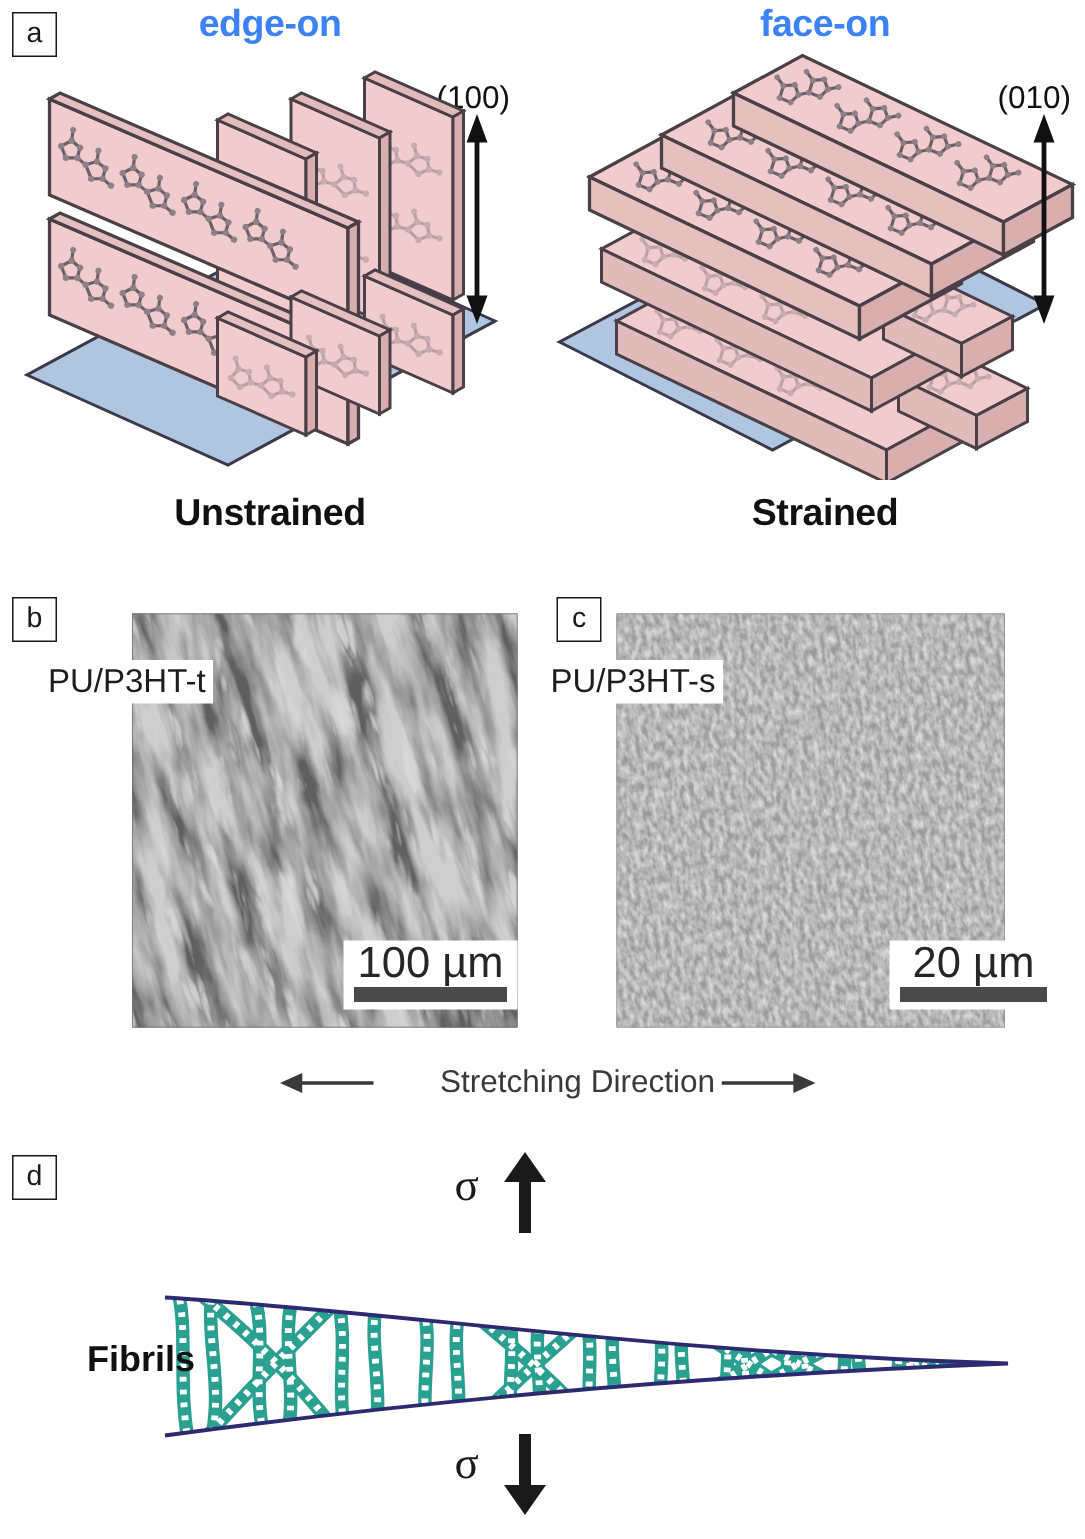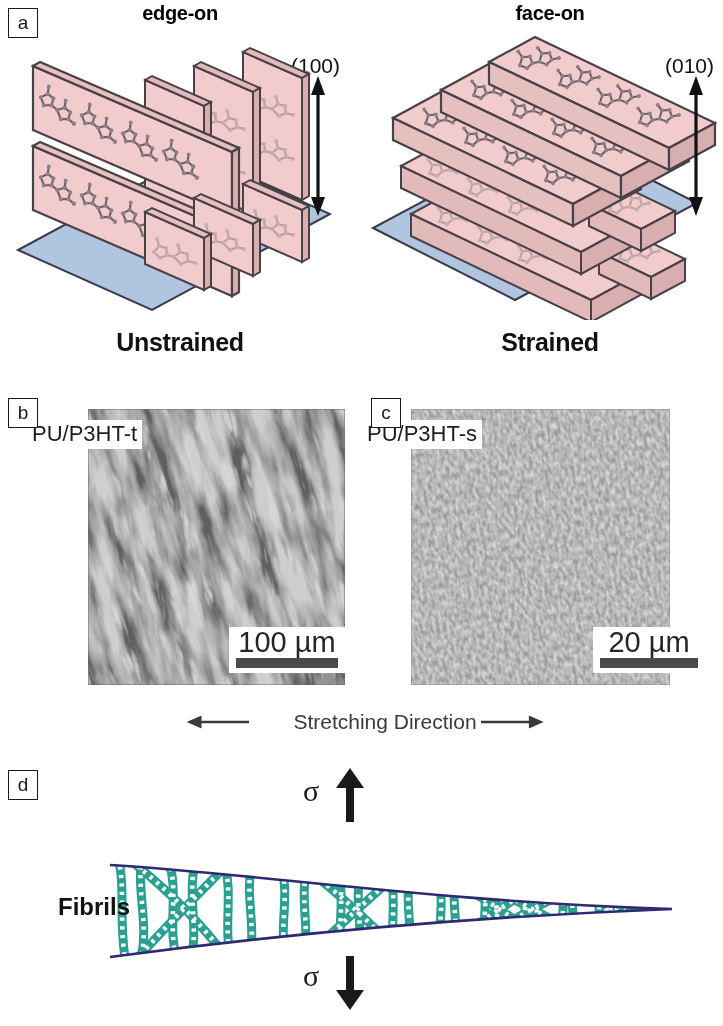--- a/index.html
+++ b/index.html
@@ -25,23 +25,23 @@
     font-size: 19px;
     line-height: 27px;
     text-align: center;
     font-family: "Liberation Sans", sans-serif;
     z-index: 40;
   }
 
   
   .col-title {
     position: absolute;
-    font-size: 20px;
+    font-size: 25px;
     font-weight: bold;
-    color: #000000;
+    color: #3b82f6;
     text-align: center;
     letter-spacing: -0.3px;
   }
   .state-label {
     position: absolute;
     font-size: 25px;
     font-weight: bold;
     color: #111111;
     text-align: center;
     letter-spacing: -0.3px;
@@ -65,20 +65,21 @@
   }
   .micro-caption {
     position: absolute;
     background: #ffffff;
     color: #1d1d1d;
     font-size: 22px;
     padding: 1px 5px 2px 4px;
     white-space: nowrap;
     z-index: 12;
     font-family: "Liberation Sans", sans-serif;
+    margin-top: 20px;
   }
   .scalebar-box {
     position: absolute;
     background: #ffffff;
     z-index: 12;
     padding: 2px 7px 5px 7px;
     text-align: center;
   }
   .scalebar-text {
     font-size: 29px;

